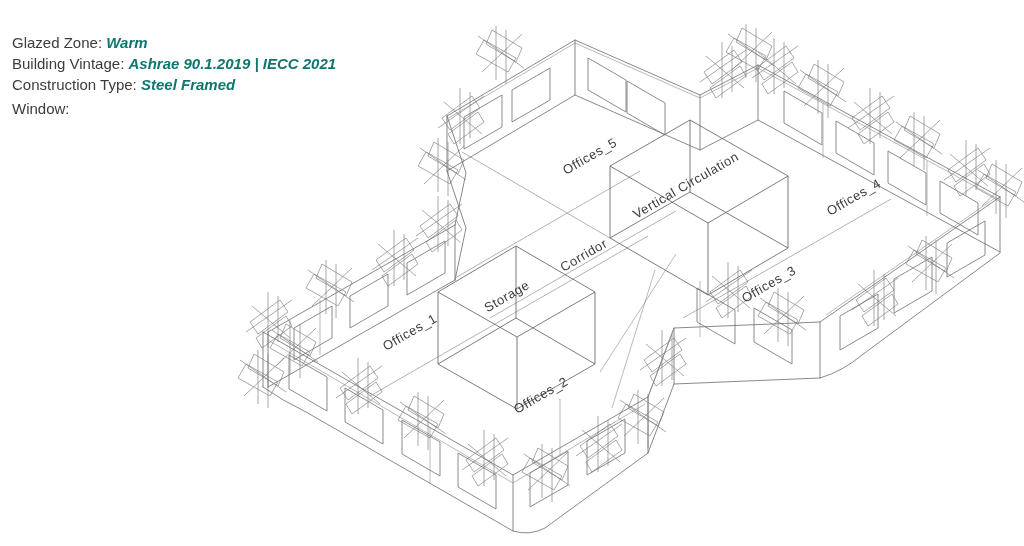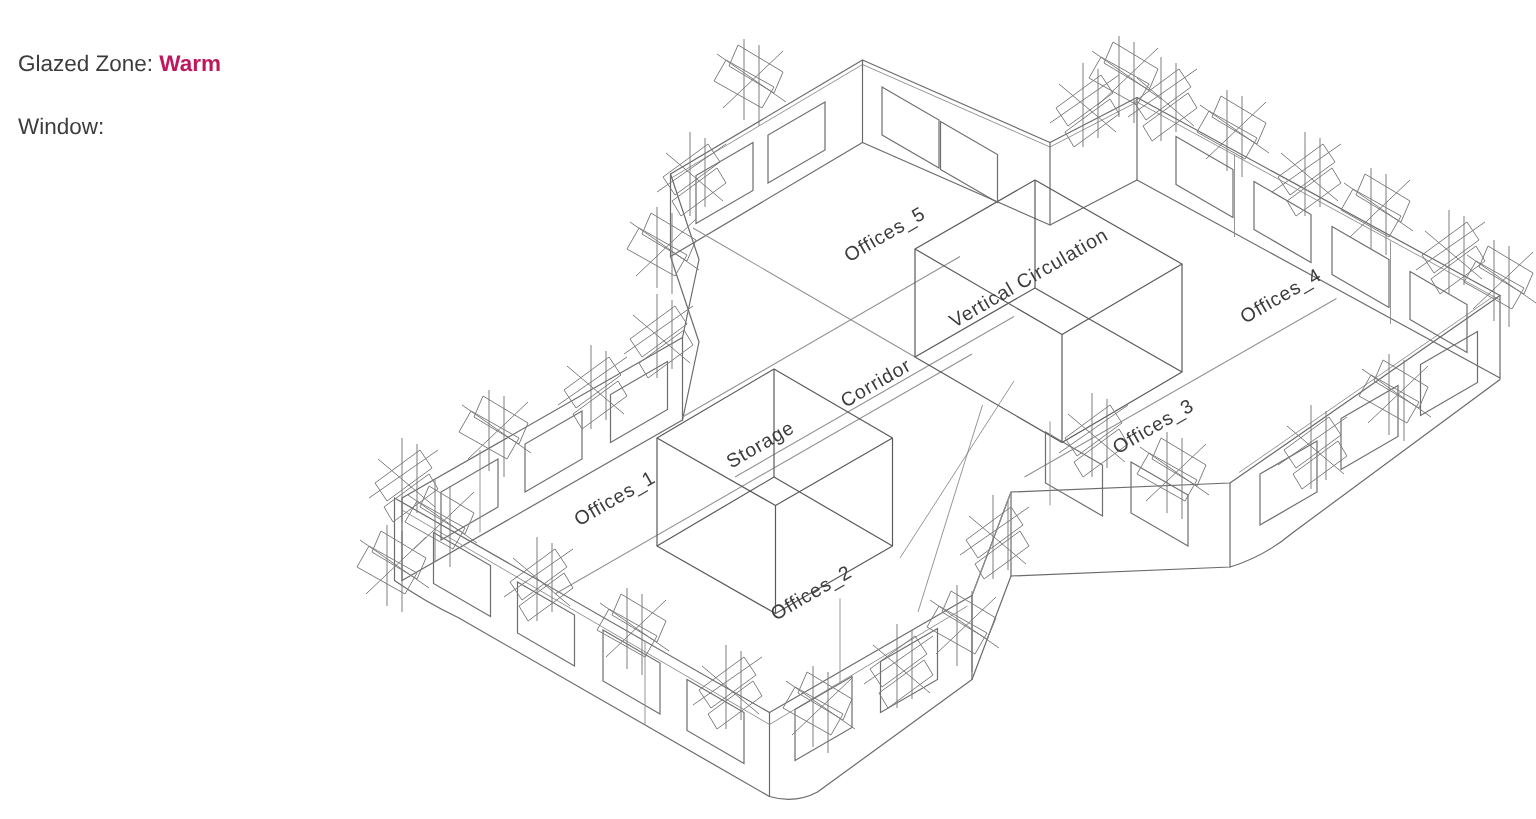--- a/index.html
+++ b/index.html
@@ -5,39 +5,41 @@
   html,body{margin:0;padding:0;}
   body{
     width:1024px;height:546px;background:#ffffff;position:relative;overflow:hidden;
     font-family:"Liberation Sans", sans-serif;
   }
   .info{
     position:absolute;left:12px;top:32px;width:430px;color:#3c3c3c;
     font-size:15px;line-height:21px;
   }
   .info p{margin:0;}
-  .info p.gap{margin-top:21px;}
-  .info b{font-weight:700;color:#be185d;}
+  .info p.gap{margin-top:3px;}
+  .info b{font-weight:700;color:#0f766e;font-style:italic;}
   svg{position:absolute;left:0;top:0;}
   svg .ln{stroke:#6b6b6b;stroke-width:0.8;fill:none;stroke-linejoin:round;stroke-linecap:round;}
   svg .ln2{stroke:#8a8a8a;stroke-width:0.6;fill:none;}
   svg .part{stroke:#909090;stroke-width:0.7;fill:none;}
   svg .box{stroke:#5a5a5a;stroke-width:0.8;fill:none;stroke-linejoin:round;}
   svg .win{stroke:#6e6e6e;stroke-width:0.8;fill:none;}
   svg .fin{stroke:#7a7a7a;stroke-width:0.65;fill:none;}
   svg text.zone{
     font-family:"Liberation Sans", sans-serif;font-size:13px;fill:#3c3c3c;
     letter-spacing:0.6px;text-anchor:middle;
   }
 </style>
 </head>
 <body>
 
 <div class="info">
   <p><span>Glazed Zone: </span><b>Warm</b></p>
+  <p><span>Building Vintage: </span><b>Ashrae 90.1.2019 | IECC 2021</b></p>
+  <p><span>Construction Type: </span><b>Steel Framed</b></p>
   <p class="gap">Window:</p>
 </div>
 
 <svg width="1024" height="546" viewBox="0 0 1024 546">
   <defs>
 
     <path id="wFV" class="win" d="M0 0 l38 -22 l0 -32 l-38 22 Z"></path>
     <path id="wFU" class="win" d="M0 0 l38 22 l0 -32 l-38 -22 Z"></path>
     <path id="wNV" class="win" d="M0 0 l38 -22 l0 34 l-38 22 Z"></path>
     <path id="wNU" class="win" d="M0 0 l38 22 l0 34 l-38 -22 Z"></path>

